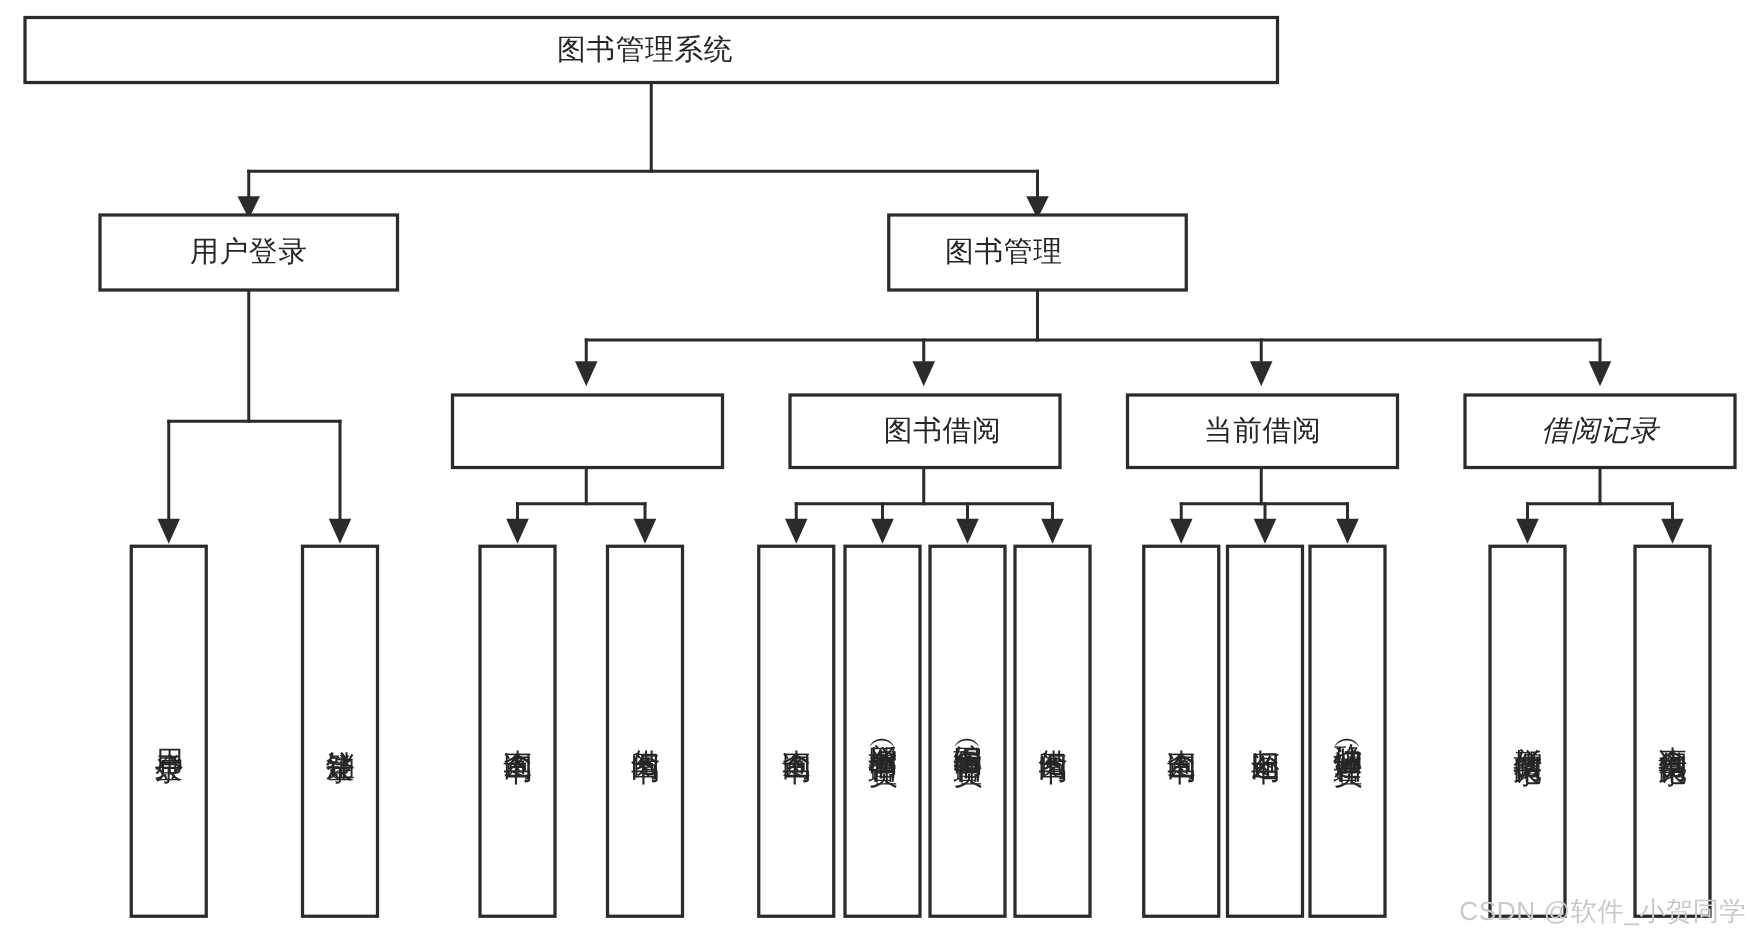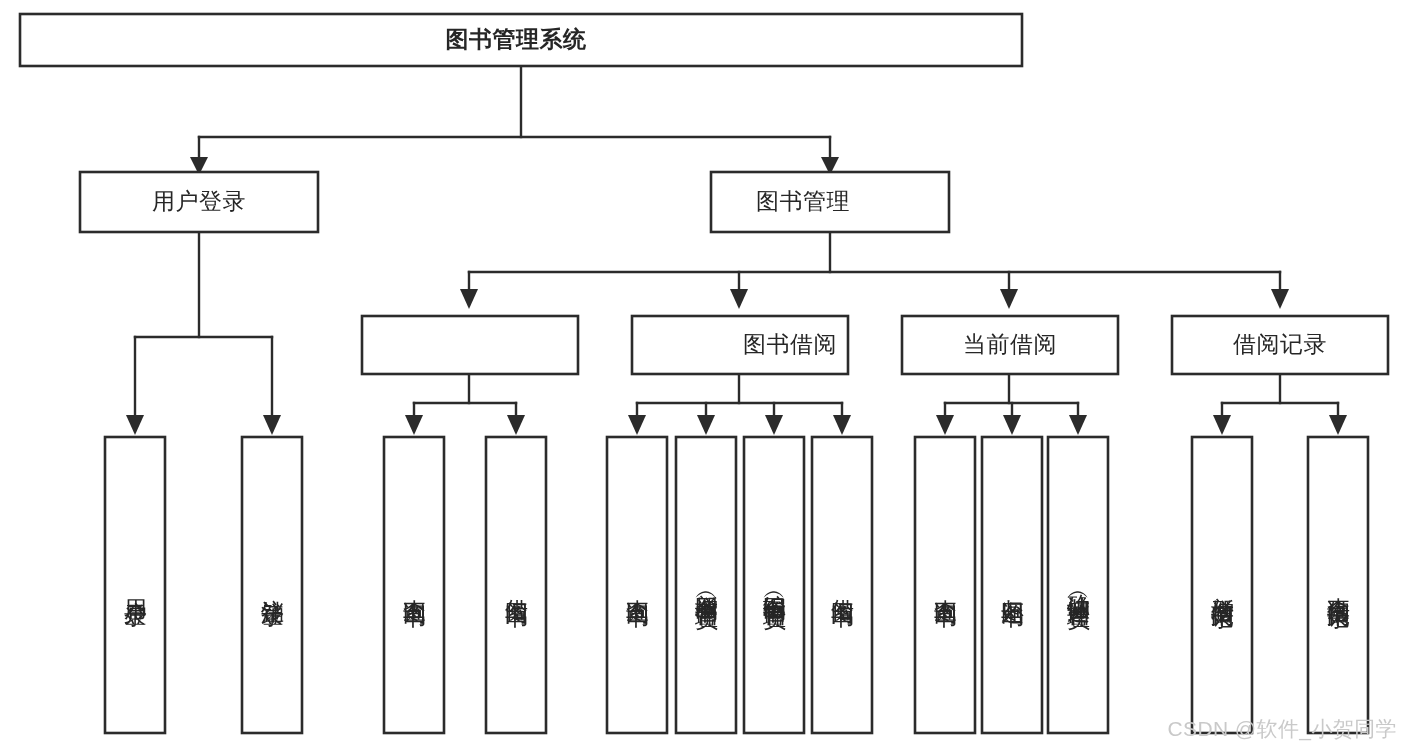--- a/index.html
+++ b/index.html
@@ -178,28 +178,28 @@
     <rect class="node-box" x="812" y="437" width="60" height="296"></rect>
 
     <rect class="node-box" x="915" y="437" width="60" height="296"></rect>
     <rect class="node-box" x="982" y="437" width="60" height="296"></rect>
     <rect class="node-box" x="1048" y="437" width="60" height="296"></rect>
 
     <rect class="node-box" x="1192" y="437" width="60" height="296"></rect>
     <rect class="node-box" x="1308" y="437" width="60" height="296"></rect>
   </svg>
 
-  <div class="node-label horizontal" style="left:20px; top:14px; width:992px; height:52px;font-weight:bold;">图书管理系统</div>
+  <div class="node-label horizontal" style="left:20px; top:14px; width:992px; height:52px;">图书管理系统</div>
 
   <div class="node-label horizontal" style="left:80px; top:172px; width:238px; height:60px;">用户登录</div>
   <div class="node-label horizontal" style="left:699px; top:172px; width:208px; height:60px;">图书管理</div>
 
-  <div class="node-label horizontal" style="left:632px; top:316px; width:244px; height:58px;padding-left:36px;">图书借阅</div>
+  <div class="node-label horizontal" style="left:632px; top:316px; width:244px; height:58px;">图书借阅</div>
   <div class="node-label horizontal" style="left:902px; top:316px; width:216px; height:58px;">当前借阅</div>
-  <div class="node-label horizontal" style="left:1172px; top:316px; width:216px; height:58px;">借阅记录</div>
+  <div class="node-label horizontal" style="left:1172px; top:316px; width:216px; height:58px;font-style:italic;">借阅记录</div>
 
   <div class="node-label vertical" style="left:105px; top:437px; width:60px; height:296px;">用户登录</div>
   <div class="node-label vertical" style="left:242px; top:437px; width:60px; height:296px;">注销登录</div>
 
   <div class="node-label vertical" style="left:384px; top:437px; width:60px; height:296px;">查询图书</div>
   <div class="node-label vertical" style="left:486px; top:437px; width:60px; height:296px;">借阅图书</div>
 
   <div class="node-label vertical" style="left:607px; top:437px; width:60px; height:296px;">查询图书</div>
   <div class="node-label vertical" style="left:676px; top:437px; width:60px; height:296px;">新增图书（管理员）</div>
   <div class="node-label vertical" style="left:744px; top:437px; width:60px; height:296px;">编辑图书（管理员）</div>

